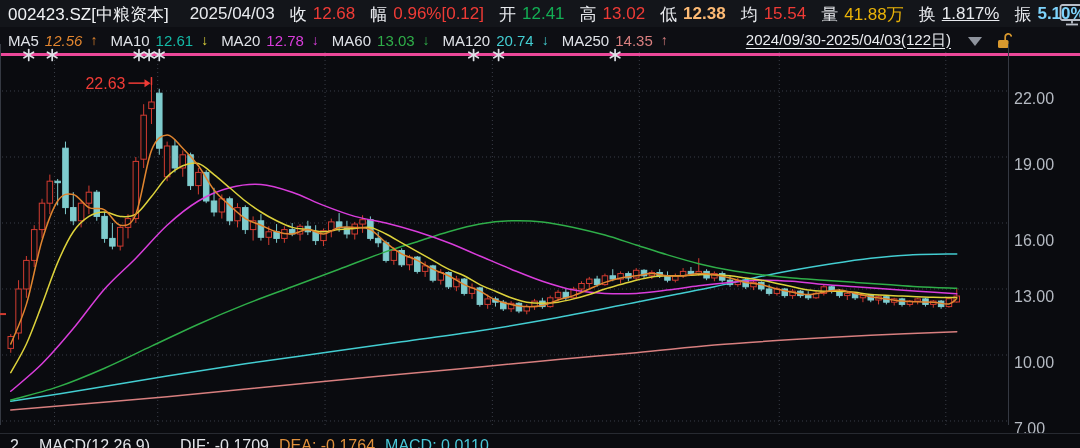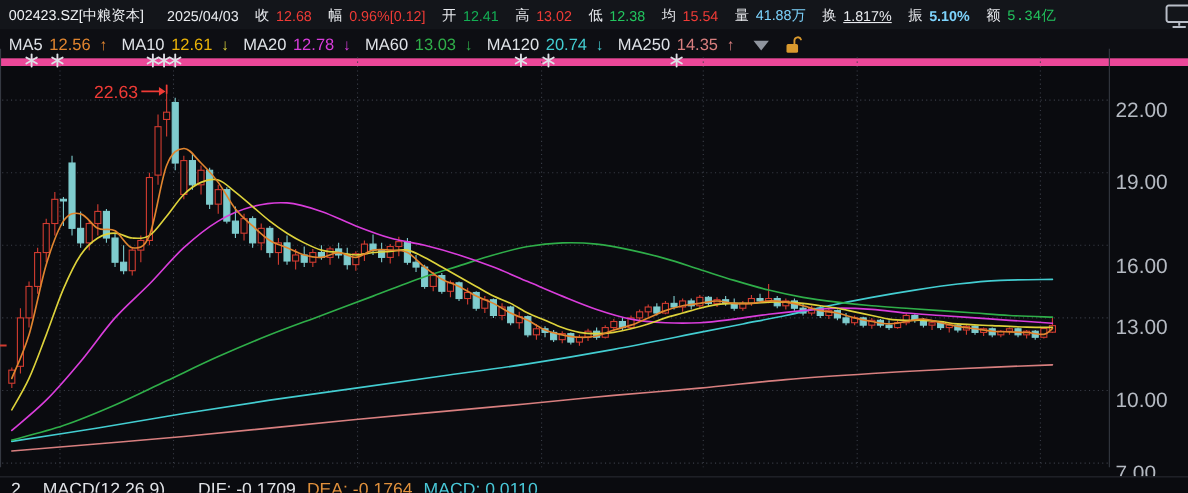--- a/index.html
+++ b/index.html
@@ -3,44 +3,44 @@
 <meta charset="utf-8">
 <style>
   html,body{margin:0;padding:0;}
   body{
     width:1080px;height:448px;overflow:hidden;position:relative;
     background:#0a0b0f;font-family:"Liberation Sans","DejaVu Sans",sans-serif;
     -webkit-font-smoothing:antialiased;
   }
   .topbar{
     height:26px;display:flex;align-items:center;gap:15px;padding:1px 8px 0 8px;
-    font-size:13px;background:#13151a;color:#e8eaee;white-space:nowrap;overflow:hidden;
+    font-size:17px;background:#13151a;color:#e8eaee;white-space:nowrap;overflow:hidden;
   }
   .topbar .sym{color:#f0f2f5;margin-right:6px;}
   .fld{display:inline-flex;gap:6px;align-items:center;}
   .fld .lbl{color:#e8eaee;}
   .row2{
     height:26px;display:flex;align-items:center;gap:13px;padding:0 8px;
     font-size:15px;background:#0d0e13;color:#d7dae0;white-space:nowrap;
-    border-bottom:7px solid #ec4899;
+    border-bottom:3px solid #ec4899;
   }
   .ma-item{display:inline-flex;gap:6px;align-items:center;}
   .ma-item .lbl{color:#dfe2e7;}
   .ma-item .arr{font-size:14px;margin-left:2px;}
   .range{
     margin-left:auto;color:#eceef2;text-decoration:underline;text-underline-offset:3px;
   }
   .tri{
     width:0;height:0;border-left:7px solid transparent;border-right:7px solid transparent;
     border-top:9px solid #8f949e;display:inline-block;margin:2px 2px 0 4px;
   }
   .lockwrap{display:inline-flex;margin-right:60px;}
   #chart-wrap{position:absolute;left:0;top:44px;width:1010px;height:381px;}
   #y-axis{position:absolute;left:1012px;top:52px;width:68px;height:381px;}
-  .ytick{position:absolute;left:2px;font-size:19px;color:#b5bac2;}
+  .ytick{position:absolute;left:2px;font-size:16px;color:#b5bac2;}
   #monitor-icon{position:absolute;top:3px;right:-5px;width:26px;height:24px;}
   .botbar{
     position:absolute;left:0;top:433px;width:1080px;height:22px;
     display:flex;align-items:flex-start;gap:16px;padding:2px 0 0 10px;
     font-size:16px;background:#0a0b0f;border-top:1px solid #272a31;color:#e2e4e8;
     white-space:nowrap;
   }
   .botbar span{line-height:20px;}
 </style>
 </head>
@@ -61,55 +61,55 @@
       <span class="fld">
         <span class="lbl">开</span>
         <span style="color: rgb(19, 174, 84);">12.41</span>
       </span>
       <span class="fld">
         <span class="lbl">高</span>
         <span style="color: rgb(239, 59, 54);">13.02</span>
       </span>
       <span class="fld">
         <span class="lbl">低</span>
-        <span style="color: #22c55e;">12.38</span>
+        <span style="color: #fdba74; font-weight: bold;">12.38</span>
       </span>
       <span class="fld">
         <span class="lbl">均</span>
         <span style="color: rgb(239, 59, 54);">15.54</span>
       </span>
       <span class="fld">
         <span class="lbl">量</span>
-        <span style="color: #7dd3fc;">41.88万</span>
+        <span style="color: #eab308;">41.88万</span>
       </span>
       <span class="fld">
         <span class="lbl">换</span>
         <span style="color: rgb(232, 234, 238); text-decoration: underline;">1.817%</span>
       </span>
       <span class="fld">
         <span class="lbl">振</span>
         <span style="color: #7dd3fc; font-weight: bold;">5.10%</span>
       </span>
       <span class="fld">
         <span class="lbl">额</span>
         <span style="color: #22c55e; font-family: Liberation Mono, monospace;">5.34亿</span>
       </span>
     </span>
 </div>
 
 <div class="row2">
   <span id="ma-items" style="display:inline-flex;gap:13px;">
       <span class="ma-item">
         <span class="lbl">MA5</span>
-        <span style="color: rgb(225, 133, 47);">12.56</span>
+        <span style="color: rgb(225, 133, 47); font-style: italic;">12.56</span>
         <span class="arr" style="color: rgb(225, 133, 47);">↑</span>
       </span>
       <span class="ma-item">
         <span class="lbl">MA10</span>
-        <span style="color: #eab308; text-align: right;">12.61</span>
+        <span style="color: #14b8a6; text-align: right;">12.61</span>
         <span class="arr" style="color: rgb(221, 210, 59);">↓</span>
       </span>
       <span class="ma-item">
         <span class="lbl">MA20</span>
         <span style="color: rgb(217, 61, 219);">12.78</span>
         <span class="arr" style="color: rgb(217, 61, 219);">↓</span>
       </span>
       <span class="ma-item">
         <span class="lbl">MA60</span>
         <span style="color: rgb(47, 174, 73); text-align: right;">13.03</span>
@@ -119,20 +119,21 @@
         <span class="lbl">MA120</span>
         <span style="color: rgb(67, 205, 209);">20.74</span>
         <span class="arr" style="color: rgb(67, 205, 209);">↓</span>
       </span>
       <span class="ma-item">
         <span class="lbl">MA250</span>
         <span style="color: rgb(216, 127, 127);">14.35</span>
         <span class="arr" style="color: rgb(216, 127, 127);">↑</span>
       </span>
     </span>
+  <span class="range">2024/09/30-2025/04/03(122日)</span>
   <span class="tri"></span>
   <span class="lockwrap">
     <svg width="15" height="17" viewBox="0 0 15 17">
       <path d="M8.2,8.6 V4.8 A3.1,3.1 0 0 1 14.2,3.9" fill="none" stroke="#d9992e" stroke-width="1.7" stroke-linecap="round"></path>
       <rect x="1" y="8" width="10.5" height="8" rx="1.5" fill="#d9992e"></rect>
     </svg>
   </span>
 </div>
 
 <svg id="monitor-icon" viewBox="0 0 26 24">

